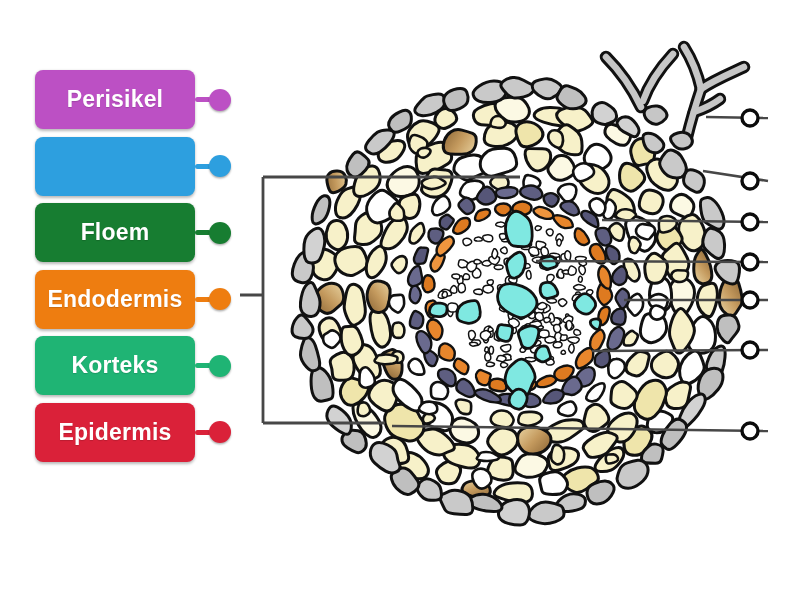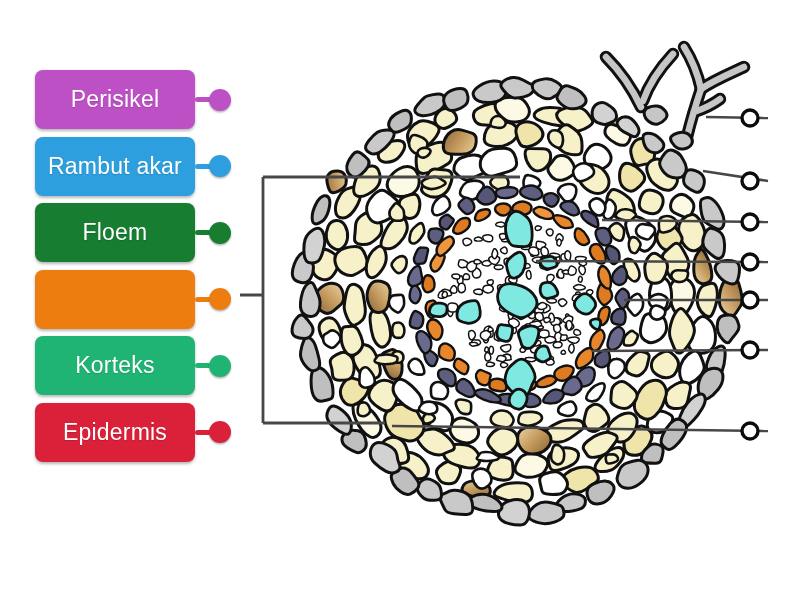--- a/index.html
+++ b/index.html
@@ -2,21 +2,21 @@
 <html><head>
 <meta charset="utf-8">
 <style>
   html,body{margin:0;padding:0;width:800px;height:600px;background:#ffffff;overflow:hidden;
     font-family:"Liberation Sans",sans-serif;}
   .stage{position:relative;width:800px;height:600px;background:#fff;}
   #diagram{position:absolute;left:0;top:0;width:800px;height:600px;}
   .labels{position:absolute;left:0;top:0;width:800px;height:600px;pointer-events:none;}
   .chip{position:absolute;left:35px;width:160px;height:59px;border-radius:8px;
     display:flex;align-items:center;justify-content:center;
-    color:#fff;font-weight:normal;font-size:23px;letter-spacing:.2px;
+    color:#fff;font-weight:bold;font-size:23px;letter-spacing:.2px;
     box-shadow:0 1.5px 3px rgba(0,0,0,.28);pointer-events:auto;cursor:grab;}
   .chip .chip-text{white-space:nowrap;text-shadow:0 1px 1px rgba(0,0,0,.15);}
   .pin-line{position:absolute;left:100%;top:50%;margin-top:-2.5px;width:16px;height:5px;border-radius:3px;}
   .pin-dot{position:absolute;left:calc(100% + 14px);top:50%;margin-top:-11px;width:22px;height:22px;
     border-radius:50%;box-shadow:0 1.5px 2px rgba(0,0,0,.3);}
   .leader{stroke-linecap:butt;}
 </style>
 </head>
 <body>
 
@@ -473,30 +473,30 @@
       </g>
   </svg>
 
   <div class="labels" id="labels">
       <div class="chip" style="top: 70px; background: rgb(188, 80, 196);">
     <span class="chip-text">Perisikel</span>
     <span class="pin-line" style="background: rgb(188, 80, 196);"></span>
     <span class="pin-dot" style="background: rgb(188, 80, 196);"></span>
   </div>
       <div class="chip" style="top: 136.5px; background: rgb(45, 159, 223);">
-    <span class="chip-text">Rambut akar</span>
     <span class="pin-line" style="background: rgb(45, 159, 223);"></span>
     <span class="pin-dot" style="background: rgb(45, 159, 223);"></span>
   </div>
       <div class="chip" style="top: 203px; background: rgb(23, 125, 49);">
     <span class="chip-text">Floem</span>
     <span class="pin-line" style="background: rgb(23, 125, 49);"></span>
     <span class="pin-dot" style="background: rgb(23, 125, 49);"></span>
   </div>
       <div class="chip" style="top: 269.5px; background: rgb(238, 125, 16);">
+    <span class="chip-text">Endodermis</span>
     <span class="pin-line" style="background: rgb(238, 125, 16);"></span>
     <span class="pin-dot" style="background: rgb(238, 125, 16);"></span>
   </div>
       <div class="chip" style="top: 402.5px; background: rgb(218, 33, 57);">
     <span class="chip-text">Epidermis</span>
     <span class="pin-line" style="background: rgb(218, 33, 57);"></span>
     <span class="pin-dot" style="background: rgb(218, 33, 57);"></span>
   </div>
       <div class="chip" style="top: 336px; background: rgb(31, 180, 116);">
     <span class="chip-text">Korteks</span>

